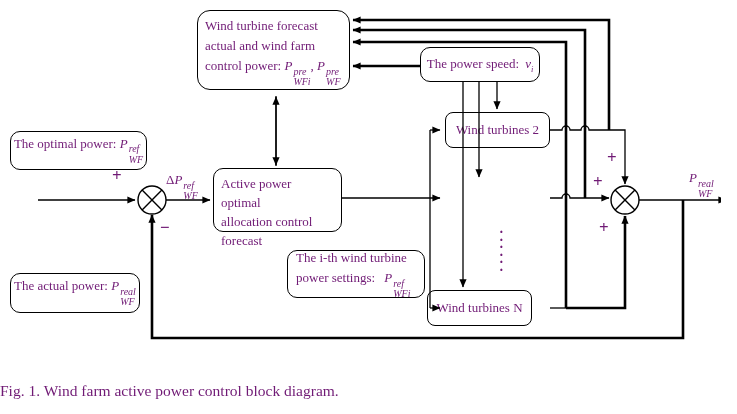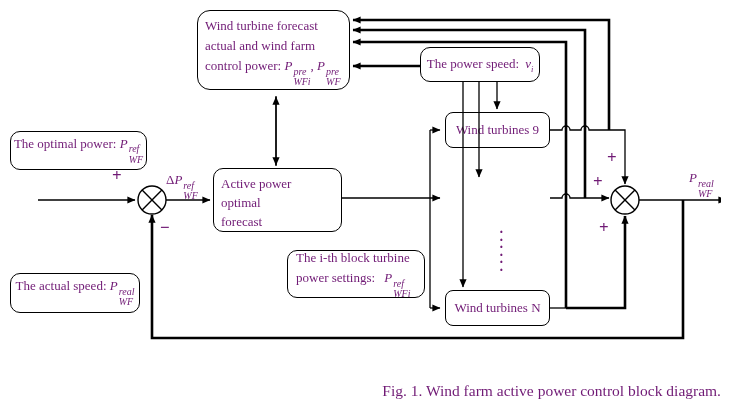--- a/index.html
+++ b/index.html
@@ -15,21 +15,21 @@
   .mi{font-style:italic;}
   .stk{display:inline-flex;flex-direction:column;align-items:flex-start;font-size:10px;
        line-height:1.05;vertical-align:-4.5px;font-style:italic;margin-left:1px;text-align:left;}
   .sb{font-size:8.5px;font-style:italic;}
   .mgap{margin-left:6px;}
   svg.wires{position:absolute;left:0;top:0;pointer-events:none;}
   .sign{position:absolute;font-weight:bold;font-size:17px;line-height:1;}
   .flabel{position:absolute;font-size:13px;line-height:1;white-space:nowrap;}
   .dots{position:absolute;left:499px;top:229px;font-size:14px;font-weight:bold;
         line-height:7.5px;white-space:pre-line;}
-  .caption{position:absolute;left:0;right:0;top:382px;text-align:right;font-size:15.5px;}
+  .caption{position:absolute;left:0;right:0;top:382px;text-align:left;font-size:15.5px;}
 </style>
 </head>
 <body>
 
 <div class="canvas">
 
   <div class="box round-lg multi" style="left:197px;top:10px;width:153px;height:80px;">
     <div>Wind turbine forecast</div>
     <div>actual and wind farm</div>
     <div class="nowrap">
@@ -53,47 +53,48 @@
     <span class="nowrap"><span>The optimal power:</span>
       <span><span class="mi">P</span><span class="stk">
             <span>ref</span>
             <span>WF</span>
           </span></span>
     </span>
   </div>
 
   <div class="box multi" style="left:213px;top:168px;width:129px;height:64px;line-height:19px;">
     <div>Active power optimal</div>
+    <div>allocation control</div>
     <div>forecast</div>
   </div>
 
   <div class="box vflex" style="left:287px;top:250px;width:138px;height:48px;">
-    <div>The i-th block turbine</div>
+    <div>The i-th wind turbine</div>
     <div class="nowrap">
       <span>power settings:</span>
       <span class="mgap"><span class="mi">P</span><span class="stk">
             <span>ref</span>
             <span>WFi</span>
           </span></span>
     </div>
   </div>
 
   <div class="box cflex" style="left:10px;top:273px;width:130px;height:40px;">
-    <span class="nowrap"><span>The actual speed:</span>
+    <span class="nowrap"><span>The actual power:</span>
       <span><span class="mi">P</span><span class="stk">
             <span>real</span>
             <span>WF</span>
           </span></span>
     </span>
   </div>
 
   <div class="box cflex" style="left:445px;top:112px;width:105px;height:36px;border-radius:8px;">
-    <span>Wind turbines 9</span>
+    <span>Wind turbines 2</span>
   </div>
-  <div class="box cflex" style="left:445px;top:290px;width:105px;height:36px;border-radius:8px;">
+  <div class="box cflex" style="left:427px;top:290px;width:105px;height:36px;border-radius:8px;">
     <span>Wind turbines N</span>
   </div>
 
   <div class="dots">·
 ·
 ·
 ·
 ·
 ·</div>
 

